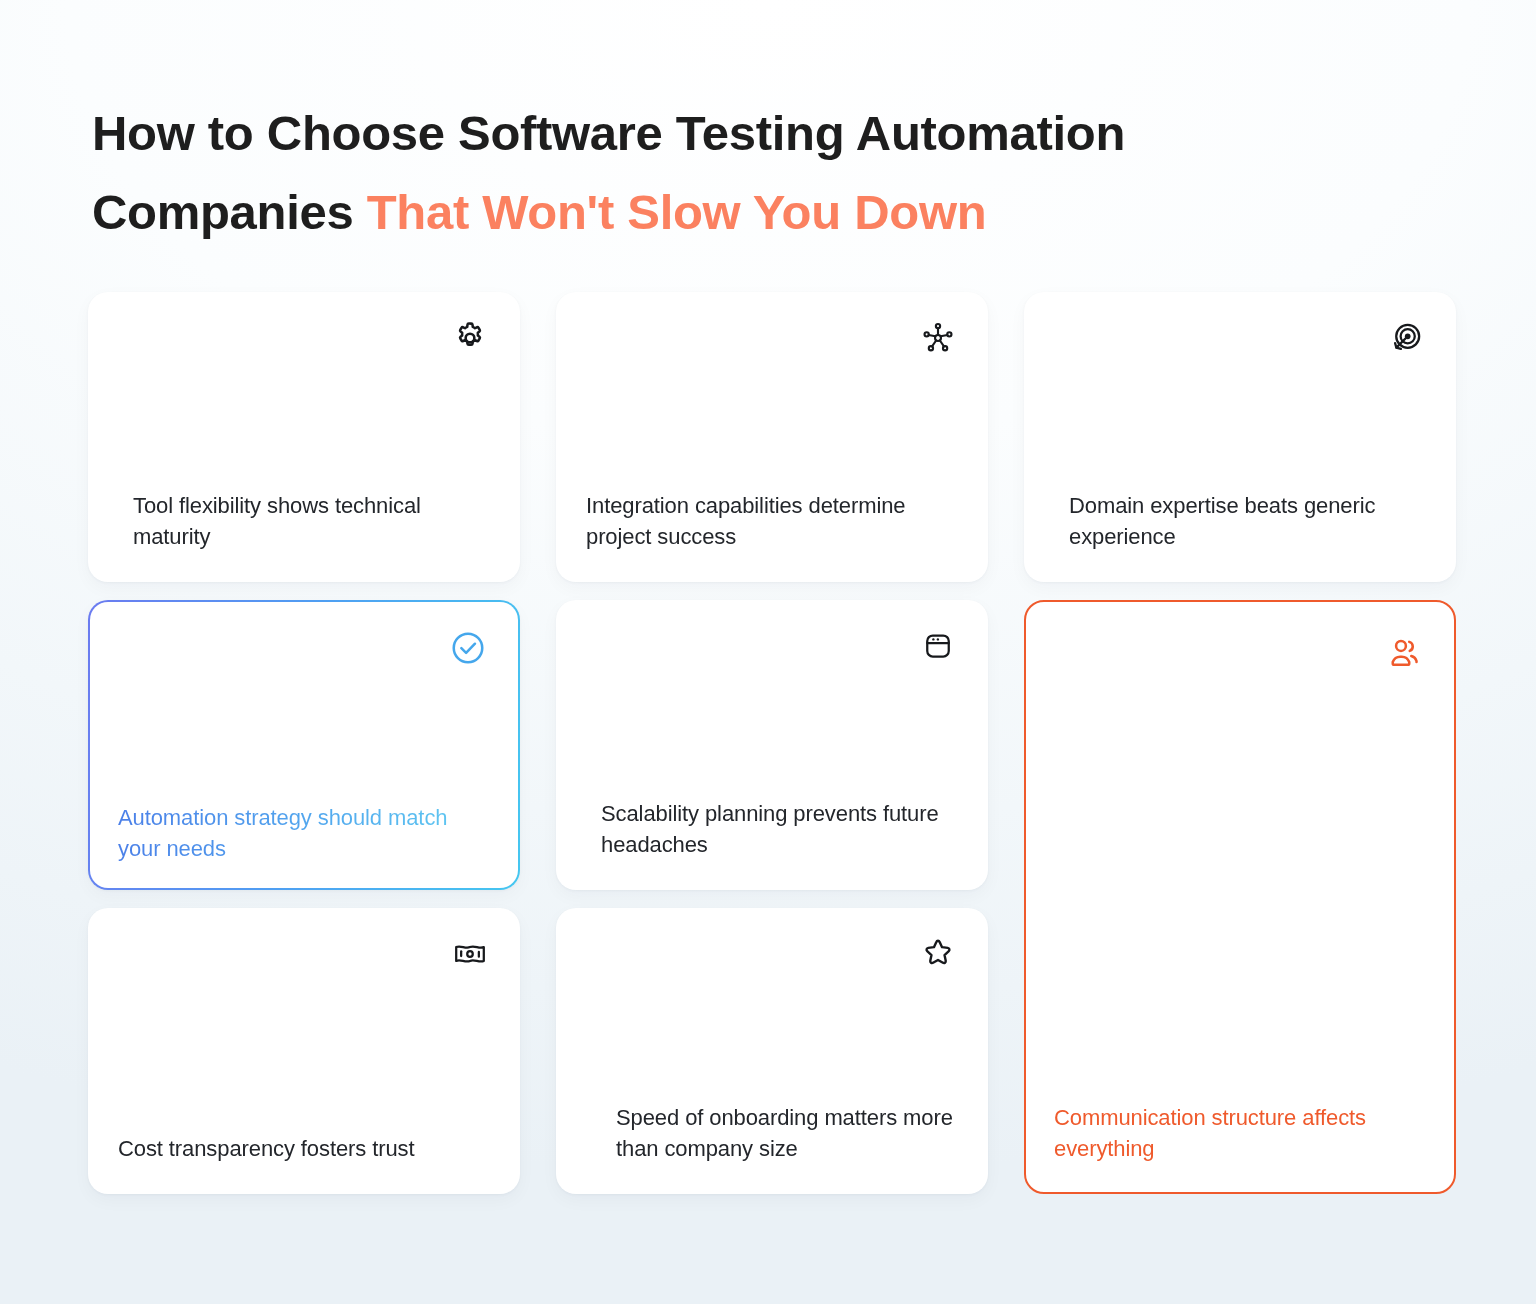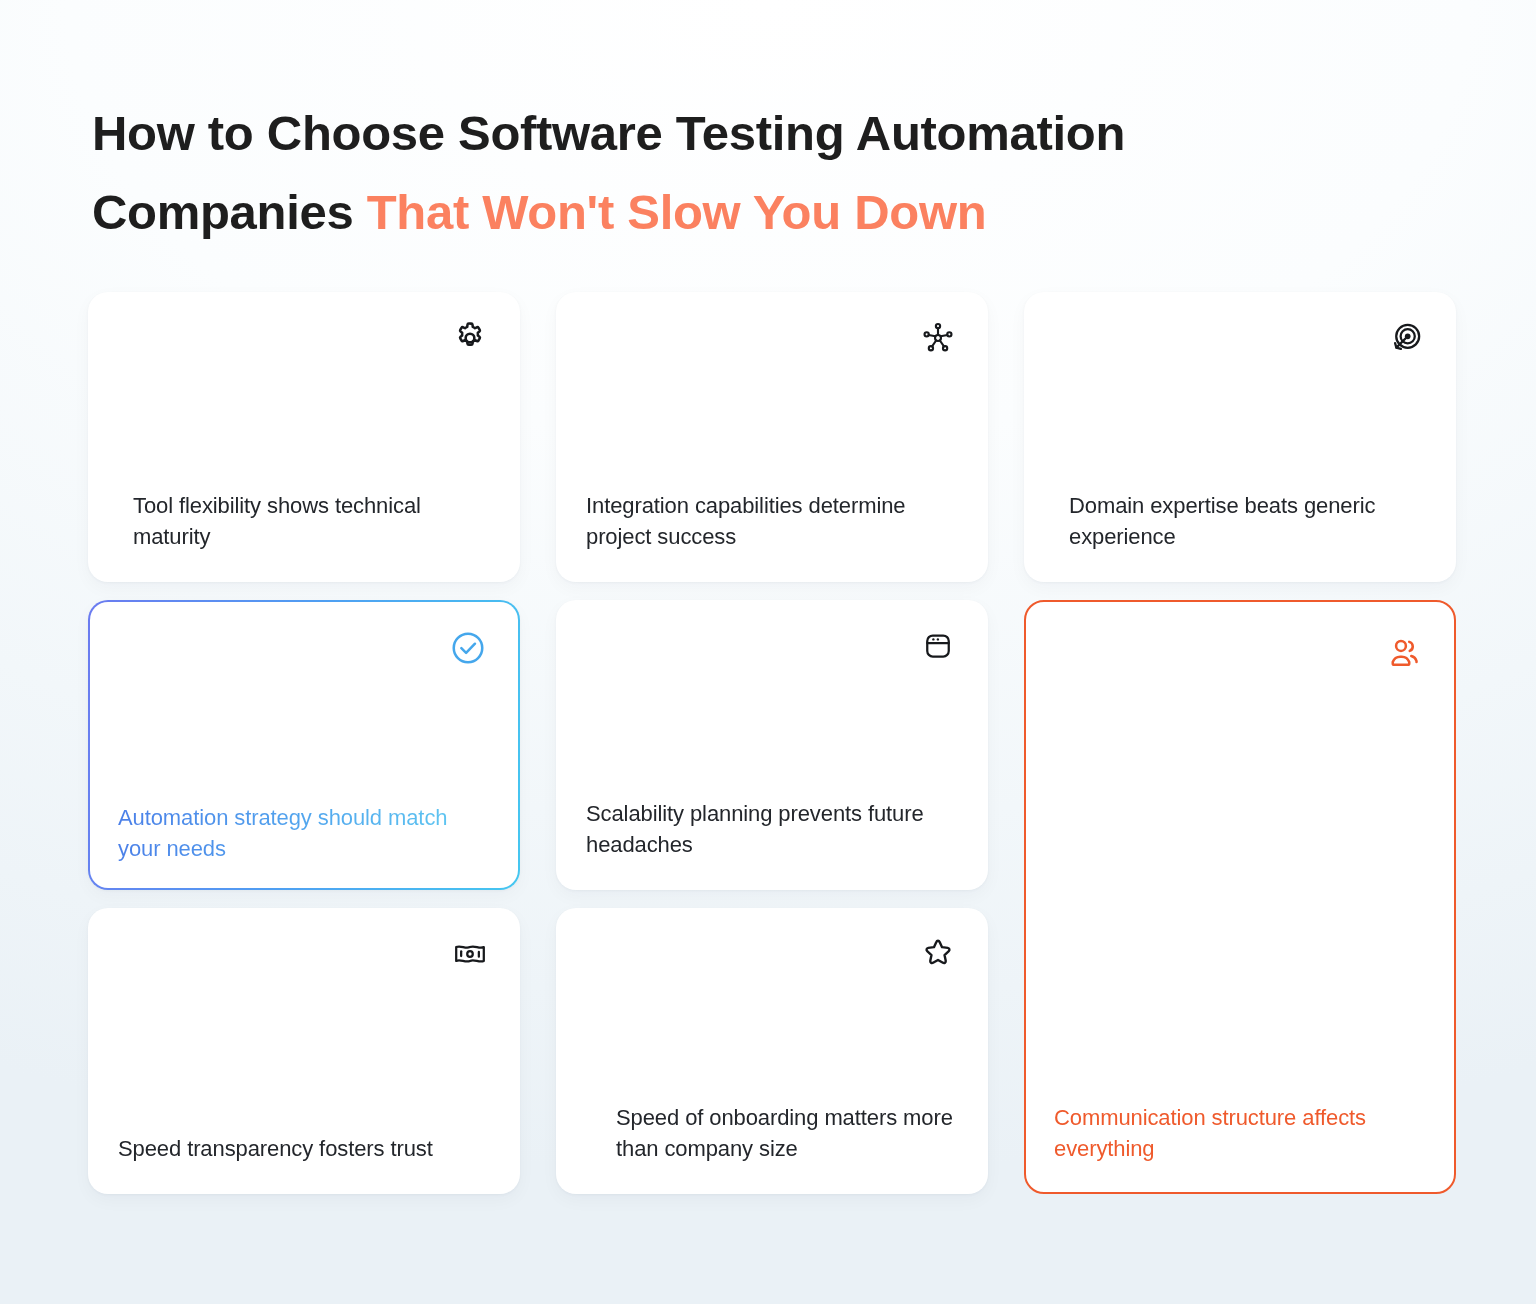--- a/index.html
+++ b/index.html
@@ -116,21 +116,21 @@
     padding: 45px 30px 28px 28px;
   }
   .card.highlight-orange .card-text { color: #ef5a2c; }
   .card.highlight-orange .icon { color: #ef5a2c; top: 30px; right: 30px; }
 
   
   .c1 { grid-column: 1; grid-row: 1; align-items: center; }
   .c2 { grid-column: 2; grid-row: 1; }
   .c3 { grid-column: 3; grid-row: 1; align-items: center; }
   .c4 { grid-column: 1; grid-row: 2; }
-  .c5 { grid-column: 2; grid-row: 2; }
+  .c5 { grid-column: 2; grid-row: 2; align-items: center; }
   .c7 { grid-column: 1; grid-row: 3; }
   .c8 { grid-column: 2; grid-row: 3; align-items: flex-end; }
 </style>
 </head>
 <body>
 
 <div class="page">
 
   <h1 class="headline">
     <span>How to Choose Software Testing Automation</span>
@@ -217,21 +217,21 @@
 
     <div class="card c7">
       <span class="icon">
         <svg width="36" height="36" viewBox="0 0 24 24" fill="none" stroke="currentColor" stroke-width="1.5" stroke-linecap="round" stroke-linejoin="round">
           <path d="M2.8 7.4c3.1-1.5 6.2 1.5 9.2 0 3.1-1.5 6.2 1.5 9.2 0v9.2c-3.1 1.5-6.2-1.5-9.2 0-3.1 1.5-6.2-1.5-9.2 0z"></path>
           <circle cx="12" cy="12" r="1.85"></circle>
           <line x1="6.1" y1="10.2" x2="6.1" y2="13.4"></line>
           <line x1="17.9" y1="10.6" x2="17.9" y2="13.8"></line>
         </svg>
       </span>
-      <p class="card-text">Speed transparency fosters trust</p>
+      <p class="card-text">Cost transparency fosters trust</p>
     </div>
 
     <div class="card c8">
       <span class="icon">
         <svg width="36" height="36" viewBox="0 0 24 24" fill="none" stroke="currentColor" stroke-width="1.6" stroke-linecap="round" stroke-linejoin="round">
           <path d="M12 3.2c0.5 0 0.9 0.3 1.1 0.75l1.6 3.5 3.8 0.45c1.1 0.13 1.5 1.45 0.7 2.2l-2.85 2.6 0.8 3.8c0.23 1.08-0.9 1.9-1.85 1.35L12 15.95l-3.3 1.9c-0.95 0.55-2.08-0.27-1.85-1.35l0.8-3.8-2.85-2.6c-0.8-0.75-0.4-2.07 0.7-2.2l3.8-0.45 1.6-3.5A1.2 1.2 0 0 1 12 3.2z"></path>
         </svg>
       </span>
       <p class="card-text">Speed of onboarding matters more than company size</p>
     </div>

